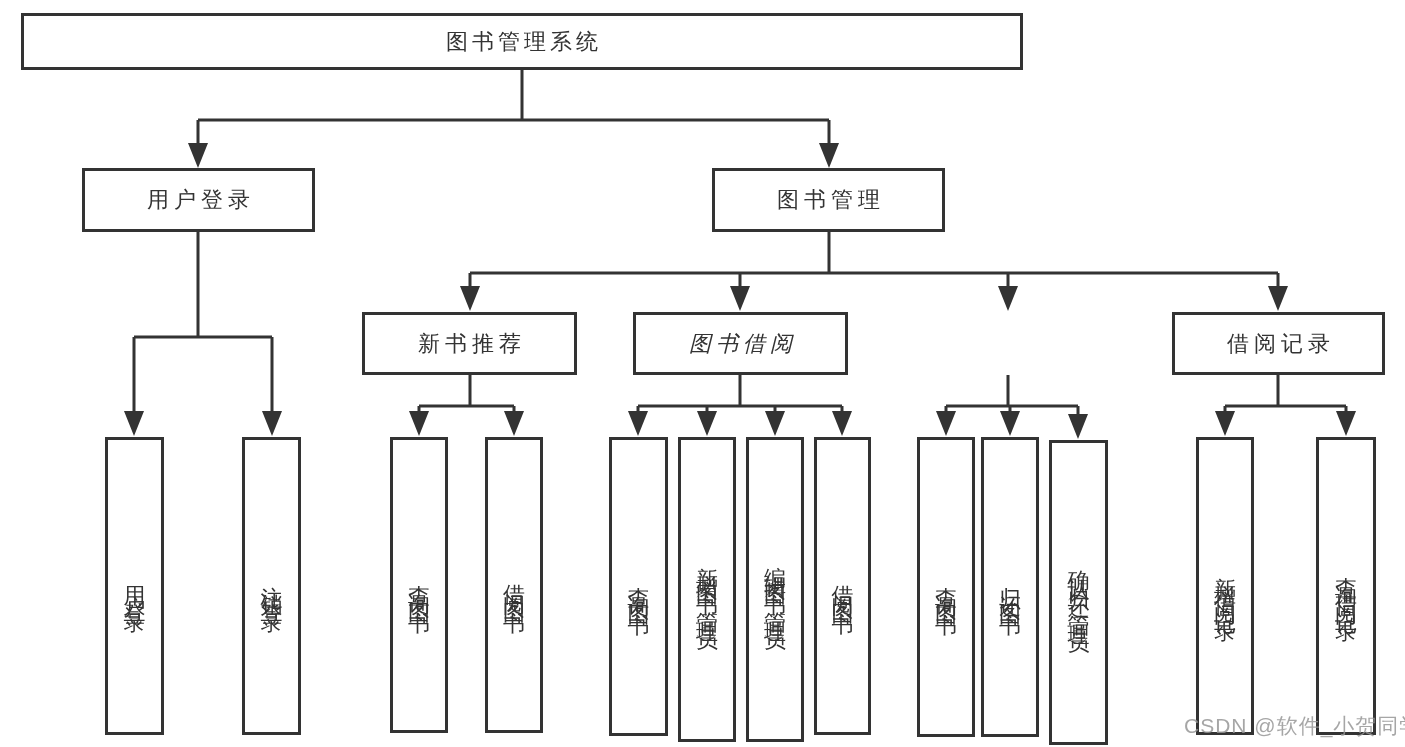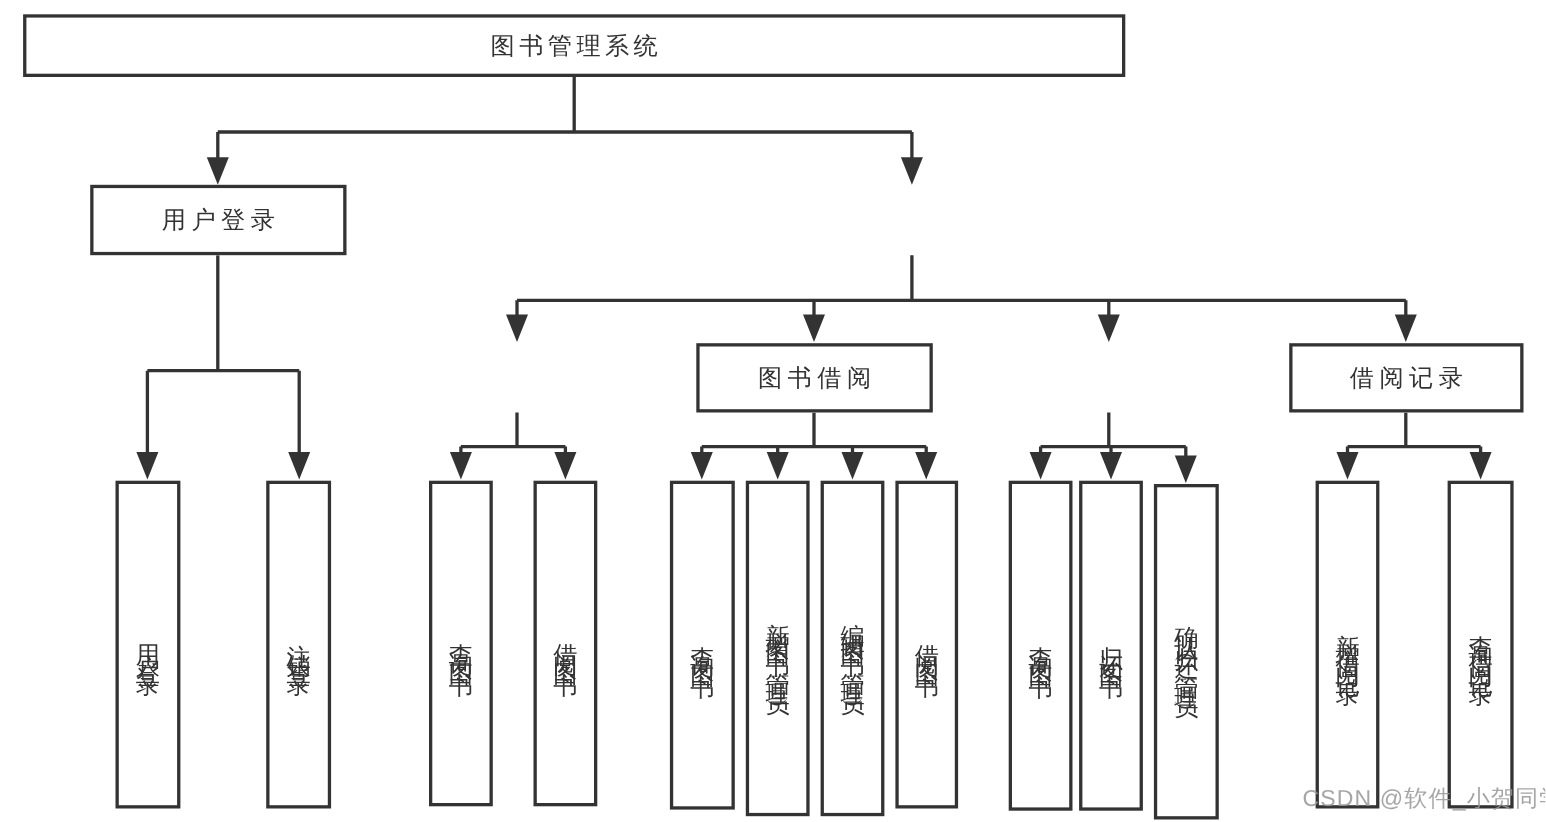--- a/index.html
+++ b/index.html
@@ -68,22 +68,28 @@
     </g>
   </svg>
 
   <div class="box" style="left:21px;top:13px;width:1002px;height:57px;">
     <span class="root-label">图书管理系统</span>
   </div>
 
   <div class="box" style="left:82px;top:168px;width:233px;height:64px;">
     <span class="h-label">用户登录</span>
   </div>
+  <div class="box" style="left:712px;top:168px;width:233px;height:64px;">
+    <span class="h-label">图书管理</span>
+  </div>
 
-  <div class="box" style="left:633px;top:312px;width:215px;height:63px;">
+  <div class="box" style="left:362px;top:312px;width:215px;height:63px;">
+    <span class="h-label">新书推荐</span>
+  </div>
+  <div class="box" style="left:633px;top:312px;width:215px;height:63px;font-style:italic;">
     <span class="h-label">图书借阅</span>
   </div>
   <div class="box" style="left:1172px;top:312px;width:213px;height:63px;">
     <span class="h-label">借阅记录</span>
   </div>
 
   <div class="box" style="left:105px;top:437px;width:59px;height:298px;">
     <span class="v-label">用户登录</span>
   </div>
   <div class="box" style="left:242px;top:437px;width:59px;height:298px;">

